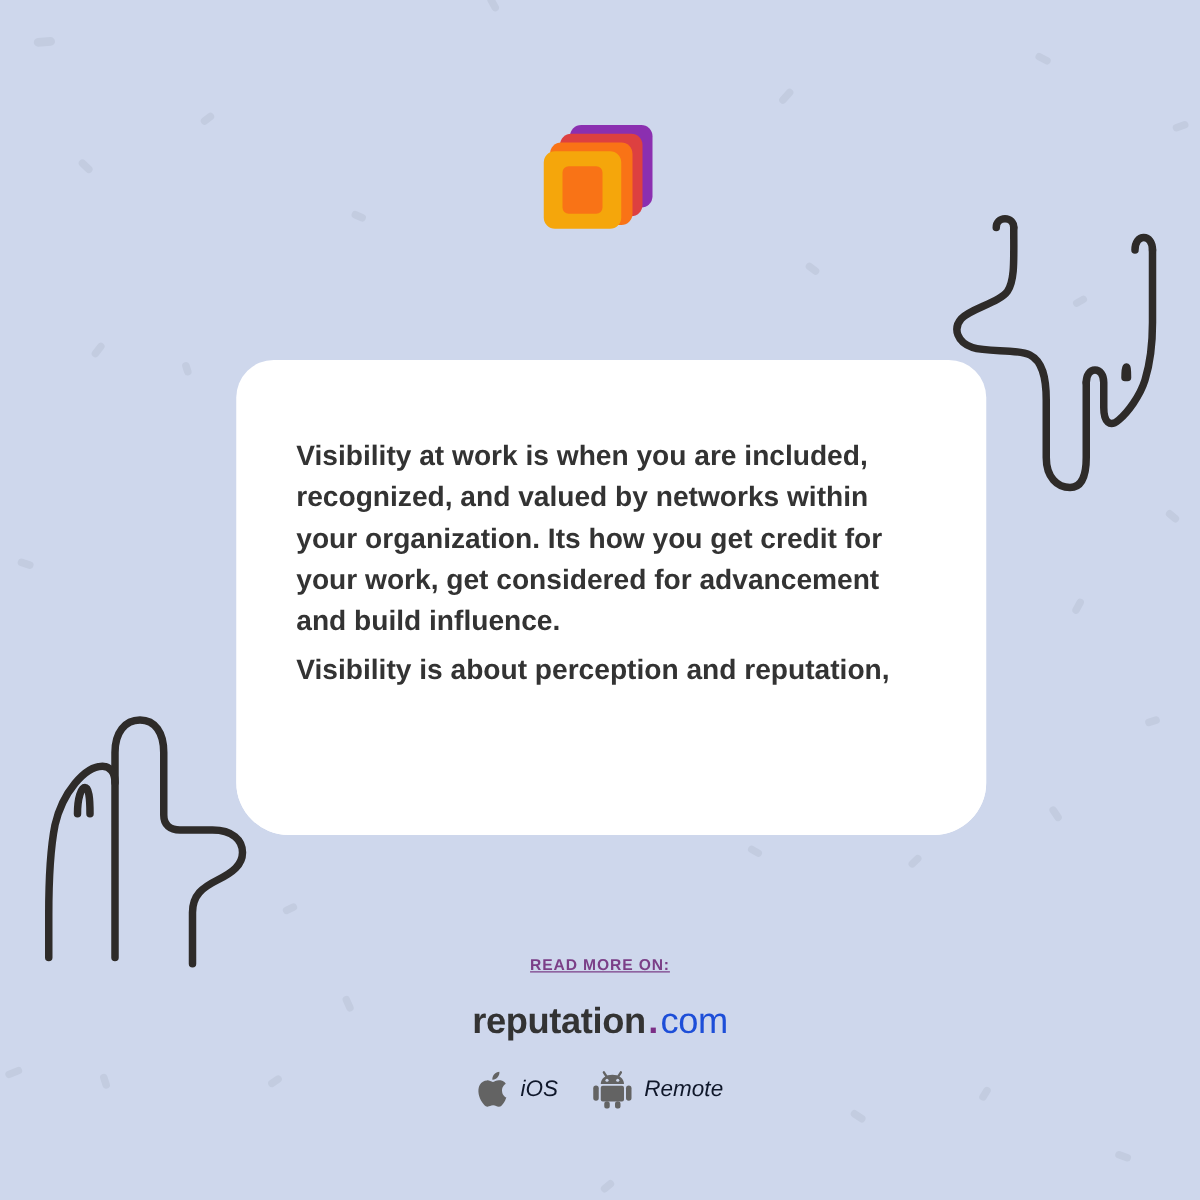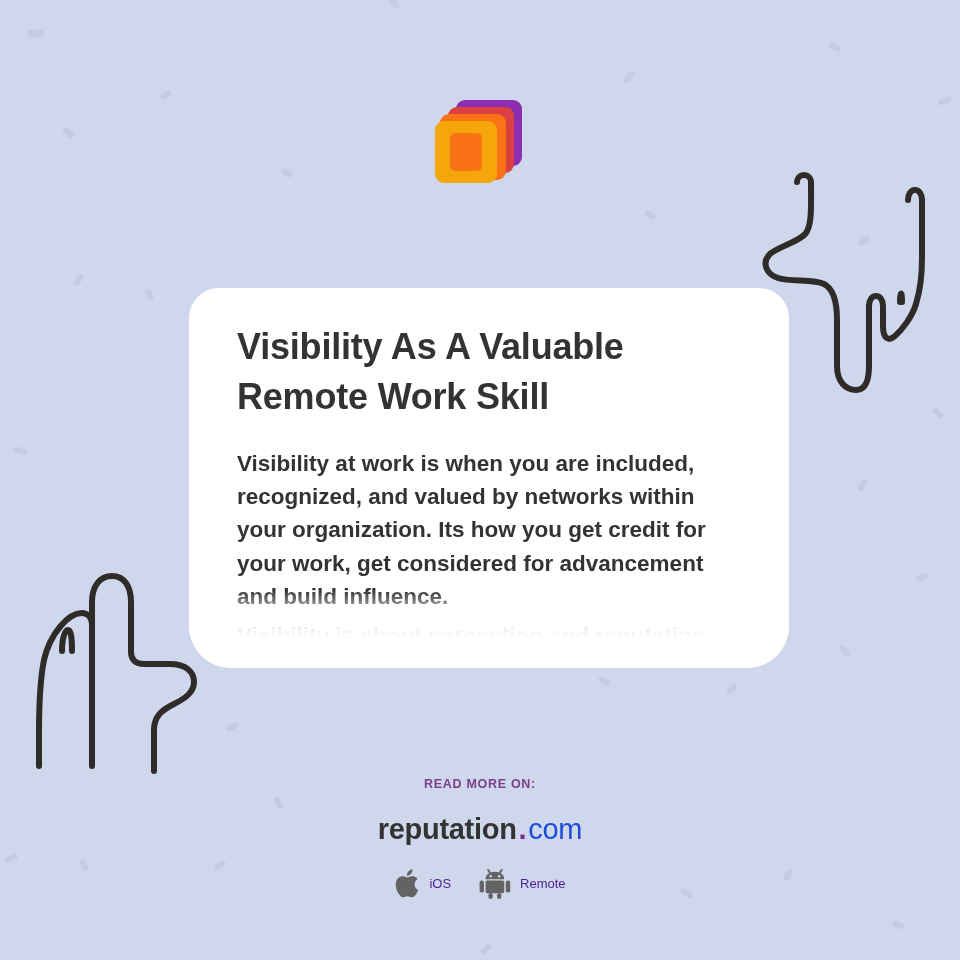--- a/index.html
+++ b/index.html
@@ -109,21 +109,22 @@
     left: 0;
     right: 0;
     top: 765px;
     text-align: center;
   }
   .read-more {
     font-size: 12.5px;
     font-weight: 700;
     letter-spacing: 0.7px;
     color: #7b3f87;
-    margin: 12px;
+    margin: 0;
+    text-decoration: underline;
   }
   .wordmark {
     margin-top: 22px;
     font-size: 29px;
     color: #333333;
     letter-spacing: -0.3px;
     white-space: nowrap;
   }
   .wordmark .brand { font-weight: 700; }
   .wordmark .dot {
@@ -140,23 +141,24 @@
     align-items: center;
     gap: 28px;
   }
   .store {
     display: flex;
     align-items: center;
     gap: 9px;
   }
   .store svg { display: block; }
   .store-label {
-    font-size: 13px;
-    color: #4c1d95;
+    font-size: 18px;
+    color: #0f172a;
     font-weight: 400;
+    font-style: italic;
   }
 </style>
 </head>
 <body>
 
 <div class="canvas">
 
   <div class="confetti-layer">
     <div class="confetti" style="left:27px;  top:30px;  width:17px; height:7px;  transform:rotate(-4deg);"></div>
     <div class="confetti" style="left:62px;  top:130px; width:13px; height:6px;  transform:rotate(44deg);"></div>
@@ -219,21 +221,20 @@
       <g fill="none" stroke="#2e2b29" stroke-width="6" stroke-linecap="round" stroke-linejoin="round">
         <path d="M74 210 L74 46 C74 30 82 20 94 20 C106 20 113 30 113 46 L113 96 C113 104 118 108 126 108 L152 108 C168 108 176 116 176 126 C176 136 168 142 156 148 C144 154 136 160 136 174 L136 215"></path>
         <path d="M74 70 C74 62 70 57 64 57 C50 57 32 78 26 104 C22 124 21 150 21 176 L21 210"></path>
         <path d="M44 95 C44 82 47 74 50 74 C53 74 54 82 54 95"></path>
       </g>
     </svg>
   </div>
 
   <div class="card">
     <div class="card-inner">
-      <h1 class="card-title">Visibility As A Valuable Remote Work Skill</h1>
       <p class="card-body">Visibility at work is when you are included, recognized, and valued by networks within your organization. Its how you get credit for your work, get considered for advancement and build influence.</p>
       <p class="card-body-faded">Visibility is about perception and reputation,</p>
     </div>
     <div class="card-fade"></div>
   </div>
 
   <div class="footer">
     <p class="read-more">READ MORE ON:</p>
 
     <div class="wordmark">

